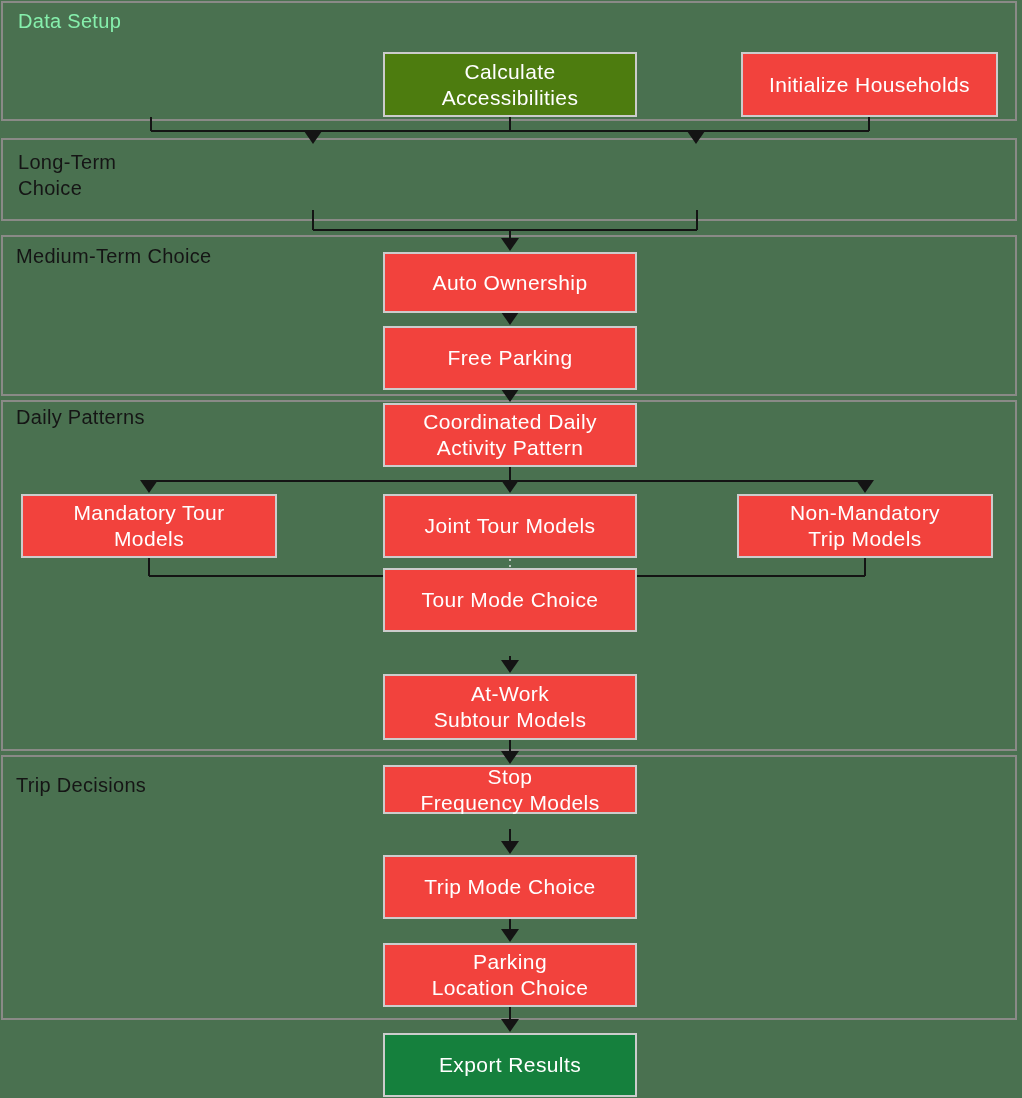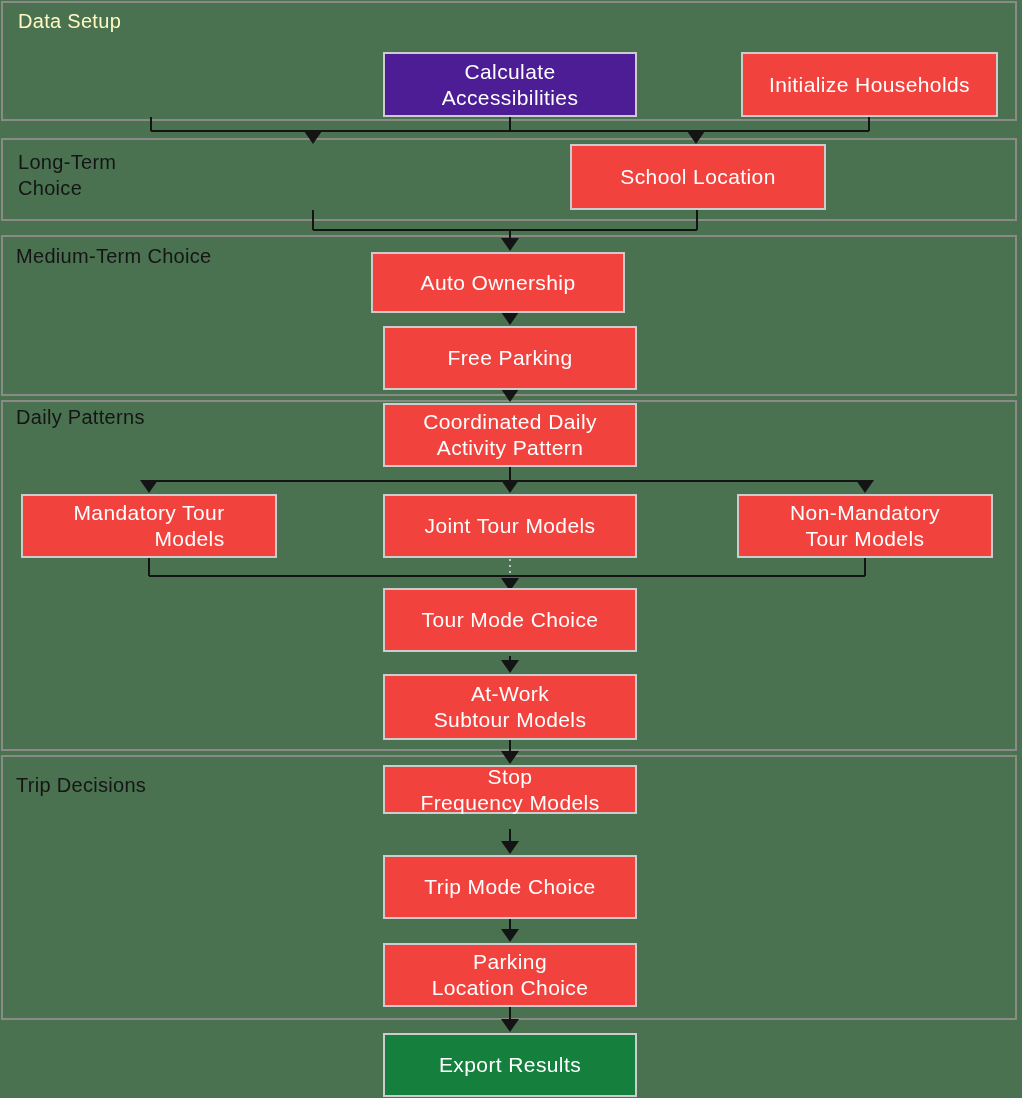--- a/index.html
+++ b/index.html
@@ -24,21 +24,21 @@
   #connector-layer{position:absolute;left:0;top:0;pointer-events:none;}
   .connector{stroke:#141414;stroke-width:2;fill:none;}
   .connector-dotted{stroke:#DCDCDC;stroke-width:1.6;fill:none;stroke-dasharray:2 4;}
   .arrowhead{fill:#141414;stroke:none;}
 </style>
 </head>
 <body>
 
 <div id="flow-diagram" style="background: rgb(74, 113, 80);">
     <div class="section" style="left: 1px; top: 1px; width: 1016px; height: 120px; border-color: rgb(138, 138, 135);"></div>
-    <div class="section-label" style="left: 18px; top: 8px; color: #fef9c3;">Data Setup</div>
+    <div class="section-label" style="left: 18px; top: 8px; color: #86efac;">Data Setup</div>
     <div class="section" style="left: 1px; top: 138px; width: 1016px; height: 83px; border-color: rgb(138, 138, 135);"></div>
     <div class="section-label" style="left: 18px; top: 149px; color: rgb(21, 21, 21);">Long-Term
 Choice</div>
     <div class="section" style="left: 1px; top: 235px; width: 1016px; height: 161px; border-color: rgb(138, 138, 135);"></div>
     <div class="section-label" style="left: 16px; top: 243px; color: rgb(21, 21, 21);">Medium-Term Choice</div>
     <div class="section" style="left: 1px; top: 400px; width: 1016px; height: 351px; border-color: rgb(138, 138, 135);"></div>
     <div class="section-label" style="left: 16px; top: 404px; color: rgb(21, 21, 21);">Daily Patterns</div>
     <div class="section" style="left: 1px; top: 755px; width: 1016px; height: 265px; border-color: rgb(138, 138, 135);"></div>
     <div class="section-label" style="left: 16px; top: 772px; color: rgb(21, 21, 21);">Trip Decisions</div>
     <svg width="1022" height="1098" viewBox="0 0 1022 1098" id="connector-layer">
@@ -71,34 +71,33 @@
       <polygon points="140,480 158,480 149,493" class="arrowhead"></polygon>
       <polygon points="501,480 519,480 510,493" class="arrowhead"></polygon>
       <polygon points="856,480 874,480 865,493" class="arrowhead"></polygon>
       <polygon points="501,578 519,578 510,591" class="arrowhead"></polygon>
       <polygon points="501,660 519,660 510,673" class="arrowhead"></polygon>
       <polygon points="501,751 519,751 510,764" class="arrowhead"></polygon>
       <polygon points="501,841 519,841 510,854" class="arrowhead"></polygon>
       <polygon points="501,929 519,929 510,942" class="arrowhead"></polygon>
       <polygon points="501,1019 519,1019 510,1032" class="arrowhead"></polygon>
     </svg>
-    <div class="node" style="left: 383px; top: 52px; width: 254px; height: 65px; background: #4c1d95; border-color: rgb(204, 204, 204); color: rgb(255, 255, 255);">Calculate
+    <div class="node" style="left: 383px; top: 52px; width: 254px; height: 65px; background: #4d7c0f; border-color: rgb(204, 204, 204); color: rgb(255, 255, 255);">Calculate
 Accessibilities</div>
     <div class="node" style="left: 741px; top: 52px; width: 257px; height: 65px; background: rgb(242, 66, 61); border-color: rgb(204, 204, 204); color: rgb(255, 255, 255);">Initialize Households</div>
-    <div class="node" style="left: 570px; top: 144px; width: 256px; height: 66px; background: rgb(242, 66, 61); border-color: rgb(204, 204, 204); color: rgb(255, 255, 255);">School Location</div>
-    <div class="node" style="left: 371px; top: 252px; width: 254px; height: 61px; background: rgb(242, 66, 61); border-color: rgb(204, 204, 204); color: rgb(255, 255, 255);">Auto Ownership</div>
+    <div class="node" style="left: 383px; top: 252px; width: 254px; height: 61px; background: rgb(242, 66, 61); border-color: rgb(204, 204, 204); color: rgb(255, 255, 255);">Auto Ownership</div>
     <div class="node" style="left: 383px; top: 326px; width: 254px; height: 64px; background: rgb(242, 66, 61); border-color: rgb(204, 204, 204); color: rgb(255, 255, 255);">Free Parking</div>
     <div class="node" style="left: 383px; top: 403px; width: 254px; height: 64px; background: rgb(242, 66, 61); border-color: rgb(204, 204, 204); color: rgb(255, 255, 255);">Coordinated Daily
 Activity Pattern</div>
-    <div class="node" style="left: 21px; top: 494px; width: 256px; height: 64px; background: rgb(242, 66, 61); border-color: rgb(204, 204, 204); color: rgb(255, 255, 255); text-align: right;">Mandatory Tour
+    <div class="node" style="left: 21px; top: 494px; width: 256px; height: 64px; background: rgb(242, 66, 61); border-color: rgb(204, 204, 204); color: rgb(255, 255, 255);">Mandatory Tour
 Models</div>
     <div class="node" style="left: 383px; top: 494px; width: 254px; height: 64px; background: rgb(242, 66, 61); border-color: rgb(204, 204, 204); color: rgb(255, 255, 255);">Joint Tour Models</div>
     <div class="node" style="left: 737px; top: 494px; width: 256px; height: 64px; background: rgb(242, 66, 61); border-color: rgb(204, 204, 204); color: rgb(255, 255, 255);">Non-Mandatory
-Tour Models</div>
-    <div class="node" style="left: 383px; top: 588px; width: 254px; height: 64px; background: rgb(242, 66, 61); border-color: rgb(204, 204, 204); color: rgb(255, 255, 255);">Tour Mode Choice</div>
+Trip Models</div>
+    <div class="node" style="left: 383px; top: 568px; width: 254px; height: 64px; background: rgb(242, 66, 61); border-color: rgb(204, 204, 204); color: rgb(255, 255, 255);">Tour Mode Choice</div>
     <div class="node" style="left: 383px; top: 674px; width: 254px; height: 66px; background: rgb(242, 66, 61); border-color: rgb(204, 204, 204); color: rgb(255, 255, 255);">At-Work
 Subtour Models</div>
     <div class="node" style="left: 383px; top: 765px; width: 254px; height: 49px; background: rgb(242, 66, 61); border-color: rgb(204, 204, 204); color: rgb(255, 255, 255);">Stop
 Frequency Models</div>
     <div class="node" style="left: 383px; top: 855px; width: 254px; height: 64px; background: rgb(242, 66, 61); border-color: rgb(204, 204, 204); color: rgb(255, 255, 255);">Trip Mode Choice</div>
     <div class="node" style="left: 383px; top: 943px; width: 254px; height: 64px; background: rgb(242, 66, 61); border-color: rgb(204, 204, 204); color: rgb(255, 255, 255);">Parking
 Location Choice</div>
     <div class="node" style="left: 383px; top: 1033px; width: 254px; height: 64px; background: #15803d; border-color: rgb(204, 204, 204); color: rgb(255, 255, 255);">Export Results</div>
   </div>
 

